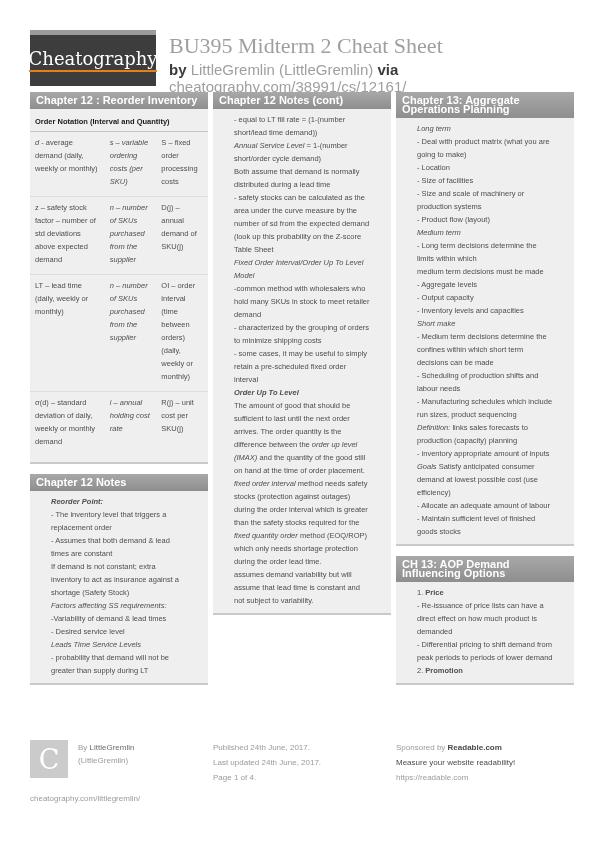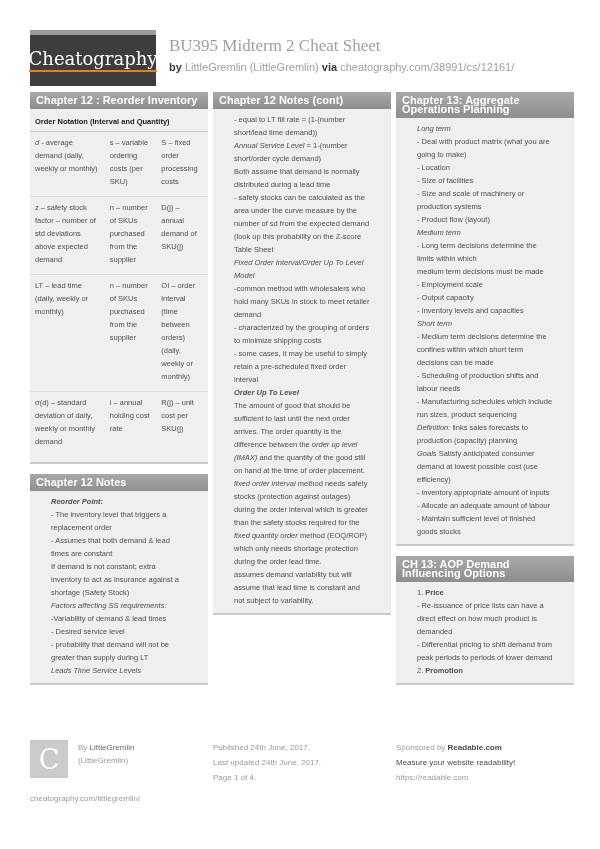--- a/index.html
+++ b/index.html
@@ -6,39 +6,39 @@
   .page{position:relative;width:600px;height:849px;background:#ffffff;overflow:hidden;
         font-family:"Liberation Sans","DejaVu Sans",sans-serif;-webkit-font-smoothing:antialiased;}
 
   
   .header{position:absolute;left:30px;top:30px;right:28px;display:flex;align-items:flex-start;}
   .logo-box{width:126px;height:51px;background:#3d3d3d;border-top:5px solid #9b9b9b;
             display:flex;align-items:center;justify-content:center;flex:none;cursor:pointer;}
   .logo-text{color:#ffffff;font-family:"DejaVu Serif","Liberation Serif",serif;font-size:18px;
              border-bottom:2px solid #e8801a;padding-bottom:1px;line-height:1.1;}
   .head-text{margin-left:13px;padding-top:6px;}
-  .page-title{font-family:"Liberation Serif","DejaVu Serif",serif;color:#9f9f9f;font-size:17px;line-height:20px;}
-  .byline{margin-top:5px;font-size:11px;color:#9f9f9f;}
+  .page-title{font-family:"Liberation Serif","DejaVu Serif",serif;color:#9f9f9f;font-size:22px;line-height:20px;}
+  .byline{margin-top:5px;font-size:15px;color:#9f9f9f;}
   .byline .dark{color:#3a3a3a;font-weight:bold;}
   .byline a{color:#9f9f9f;text-decoration:none;}
 
   
   .columns{position:absolute;left:30px;top:92px;display:flex;gap:5px;align-items:flex-start;}
   .column{width:178px;flex:none;}
   .section{background:#efefef;border-bottom:2px solid #c9c9c9;margin-bottom:10px;}
   .section-header{background:linear-gradient(#a8a8a8,#8e8e8e);color:#ffffff;font-weight:bold;
                   font-size:11px;line-height:9px;padding:4px 6px;}
   .section-body{padding:4px 0 6px;color:#4e4e4e;font-size:7.5px;line-height:13px;}
   .section-body p{margin:0;padding:0 21px;}
   .table-subheader{font-weight:bold;color:#1a1a1a;padding:3px 5px 4px;border-bottom:1px solid #c6c6c6;
                    font-size:7.5px;line-height:11px;}
   .table-row{display:flex;border-bottom:1px solid #dddddd;}
   .table-row:last-child{border-bottom:none;}
   .table-cell{padding:4px 5px 8px;font-size:7.5px;line-height:13px;box-sizing:border-box;}
-  .c0{width:42%;} .c1{width:29%;} .c2{width:29%;}
+  .c0{width:42%;} .c1{width:29%;font-style:italic;} .c2{width:29%;}
 
   
   .footer{position:absolute;left:30px;top:740px;display:flex;gap:5px;font-size:8px;color:#9a9a9a;}
   .fcol{width:178px;flex:none;}
   .author-row{display:flex;}
   .avatar{width:38px;height:38px;background:#cbcbcb;color:#ffffff;flex:none;
           font-family:"DejaVu Serif","Liberation Serif",serif;font-size:27px;
           display:flex;align-items:center;justify-content:center;cursor:pointer;}
   .author-lines{margin-left:10px;line-height:13px;padding-top:1px;}
   .author-name{color:#6d6d6d;}
@@ -100,22 +100,22 @@
         <div class="section">
           <div class="section-header">Chapter 12 Notes</div>
           <div class="section-body">
             <p class="note-line"><b><i>Reorder Point:</i></b></p>
             <p class="note-line">- The inventory level that triggers a replac­ement order</p>
             <p class="note-line">- Assumes that both demand &amp; lead times are constant</p>
             <p class="note-line">If demand is not constant; extra inventory to act as insurance against a shortage (Safety Stock)</p>
             <p class="note-line"><i>Factors affecting SS requirements:</i></p>
             <p class="note-line">-Variability of demand &amp; lead times</p>
             <p class="note-line">- Desired service level</p>
+            <p class="note-line"><i>Leads Time Service Levels</i></p>
             <p class="note-line">- probability that demand will not be greater than supply during LT</p>
-            <p class="note-line"><i>Leads Time Service Levels</i></p>
           </div>
         </div>
       </div>
       <div class="column">
         <div class="section">
           <div class="section-header">Chapter 12 Notes (cont)</div>
           <div class="section-body">
             <p class="note-line">- equal to LT fill rate = (1-(number short/lead time demand))</p>
             <p class="note-line"><i>Annual Service Level</i> = 1-(number short/­order cycle demand)</p>
             <p class="note-line">Both assume that demand is normally distributed during a lead time</p>
@@ -137,30 +137,30 @@
           <div class="section-body">
             <p class="note-line"><i>Long term</i></p>
             <p class="note-line">- Deal with product matrix (what you are going to make)</p>
             <p class="note-line">- Location</p>
             <p class="note-line">- Size of facilities</p>
             <p class="note-line">- Size and scale of machinery or production systems</p>
             <p class="note-line">- Product flow (layout)</p>
             <p class="note-line"><i>Medium term</i></p>
             <p class="note-line">- Long term decisions determine the limits within which</p>
             <p class="note-line">medium term decisions must be made</p>
-            <p class="note-line">- Employment scale</p>
+            <p class="note-line">- Aggregate levels</p>
             <p class="note-line">- Output capacity</p>
             <p class="note-line">- Inventory levels and capacities</p>
-            <p class="note-line"><i>Short term</i></p>
+            <p class="note-line"><i>Short make</i></p>
             <p class="note-line">- Medium term decisions determine the confines within which short term decisions can be made</p>
             <p class="note-line">- Scheduling of production shifts and labour needs</p>
             <p class="note-line">- Manufacturing schedules which include run sizes, product sequencing</p>
             <p class="note-line"><i>Definition:</i> links sales forecasts to production (capacity) planning</p>
+            <p class="note-line">- inventory appropriate amount of inputs</p>
             <p class="note-line"><i>Goals</i> Satisfy anticipated consumer demand at lowest possible cost (use effici­ency)</p>
-            <p class="note-line">- inventory appropriate amount of inputs</p>
             <p class="note-line">- Allocate an adequate amount of labour</p>
             <p class="note-line">- Maintain sufficient level of finished goods stocks</p>
           </div>
         </div>
         <div class="section">
           <div class="section-header">CH 13: AOP Demand Influencing Options</div>
           <div class="section-body">
             <p class="note-line">1. <b>Price</b></p>
             <p class="note-line">- Re-issuance of price lists can have a direct effect on how much product is demanded</p>
             <p class="note-line">- Differential pricing to shift demand from peak periods to periods of lower demand</p>

